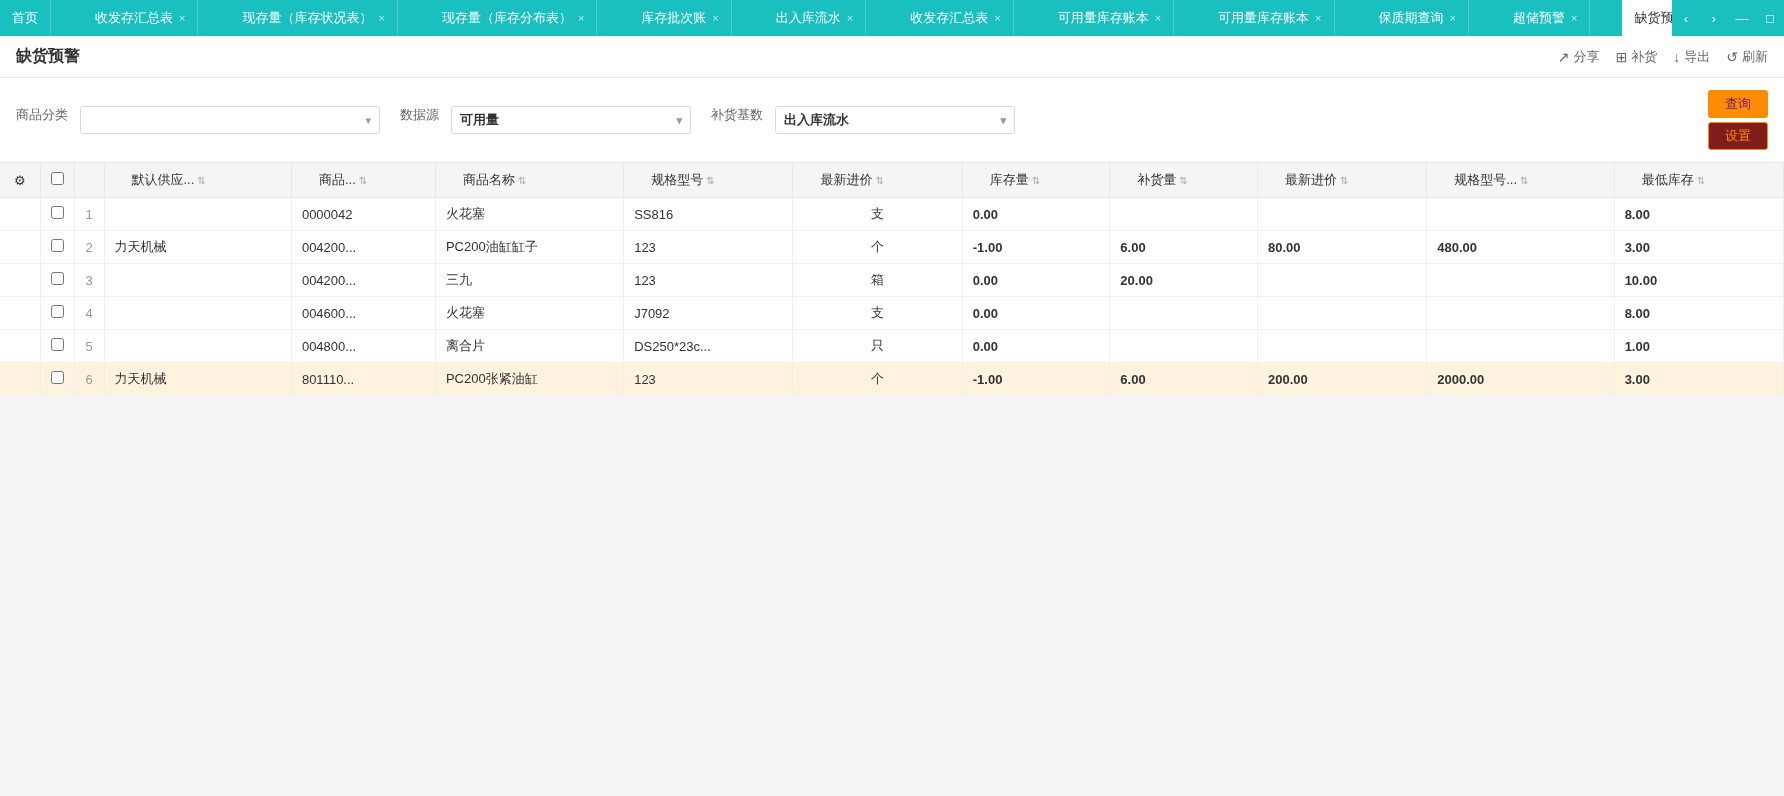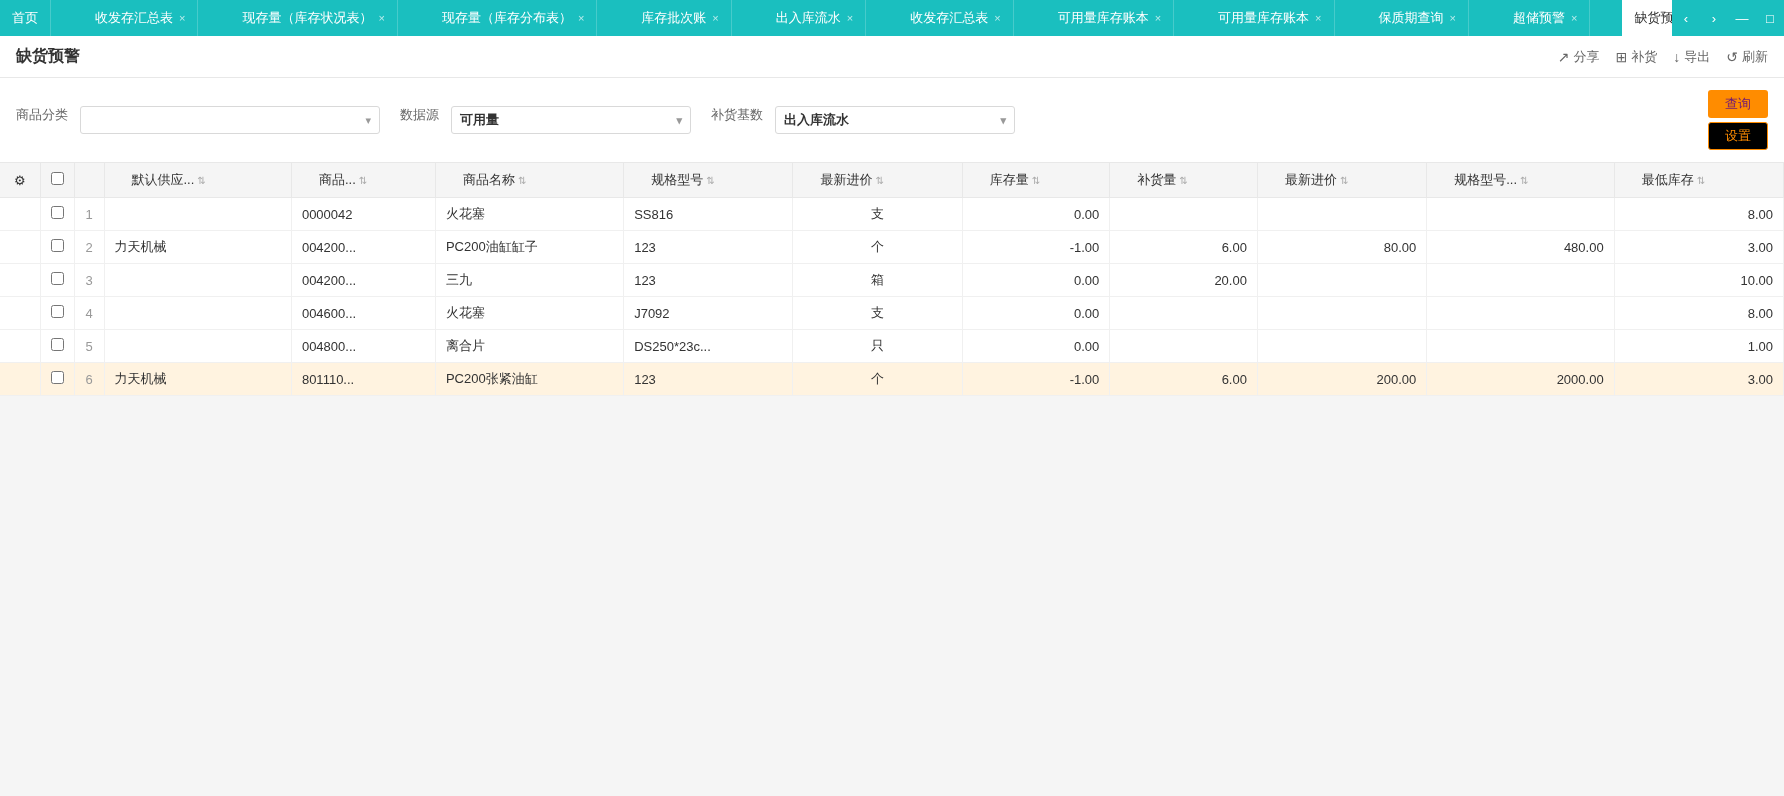--- a/index.html
+++ b/index.html
@@ -141,21 +141,21 @@
       background: #ff8c00;
       color: #701a75;
       border: none;
       border-radius: 3px;
       padding: 4px 16px;
       cursor: pointer;
       font-size: 13px;
       height: 28px;
     }
     .btn-settings {
-      background: #000000;
+      background: #7f1d1d;
       color: #ff8c00;
       border: 1px solid #ff8c00;
       border-radius: 3px;
       padding: 4px 16px;
       cursor: pointer;
       font-size: 13px;
       height: 28px;
     }
 
     
@@ -198,21 +198,22 @@
     tbody td {
       padding: 7px 10px;
       color: #333;
       border-right: 1px solid #f0f0f0;
       font-size: 13px;
     }
     .td-center {
       text-align: center;
     }
     .td-right {
-      text-align: right;
+      text-align: left;
+      font-weight: bold;
     }
     .row-num {
       color: #999;
       text-align: center;
     }
     .gear-col {
       width: 40px;
       text-align: center;
     }
     .check-col {

